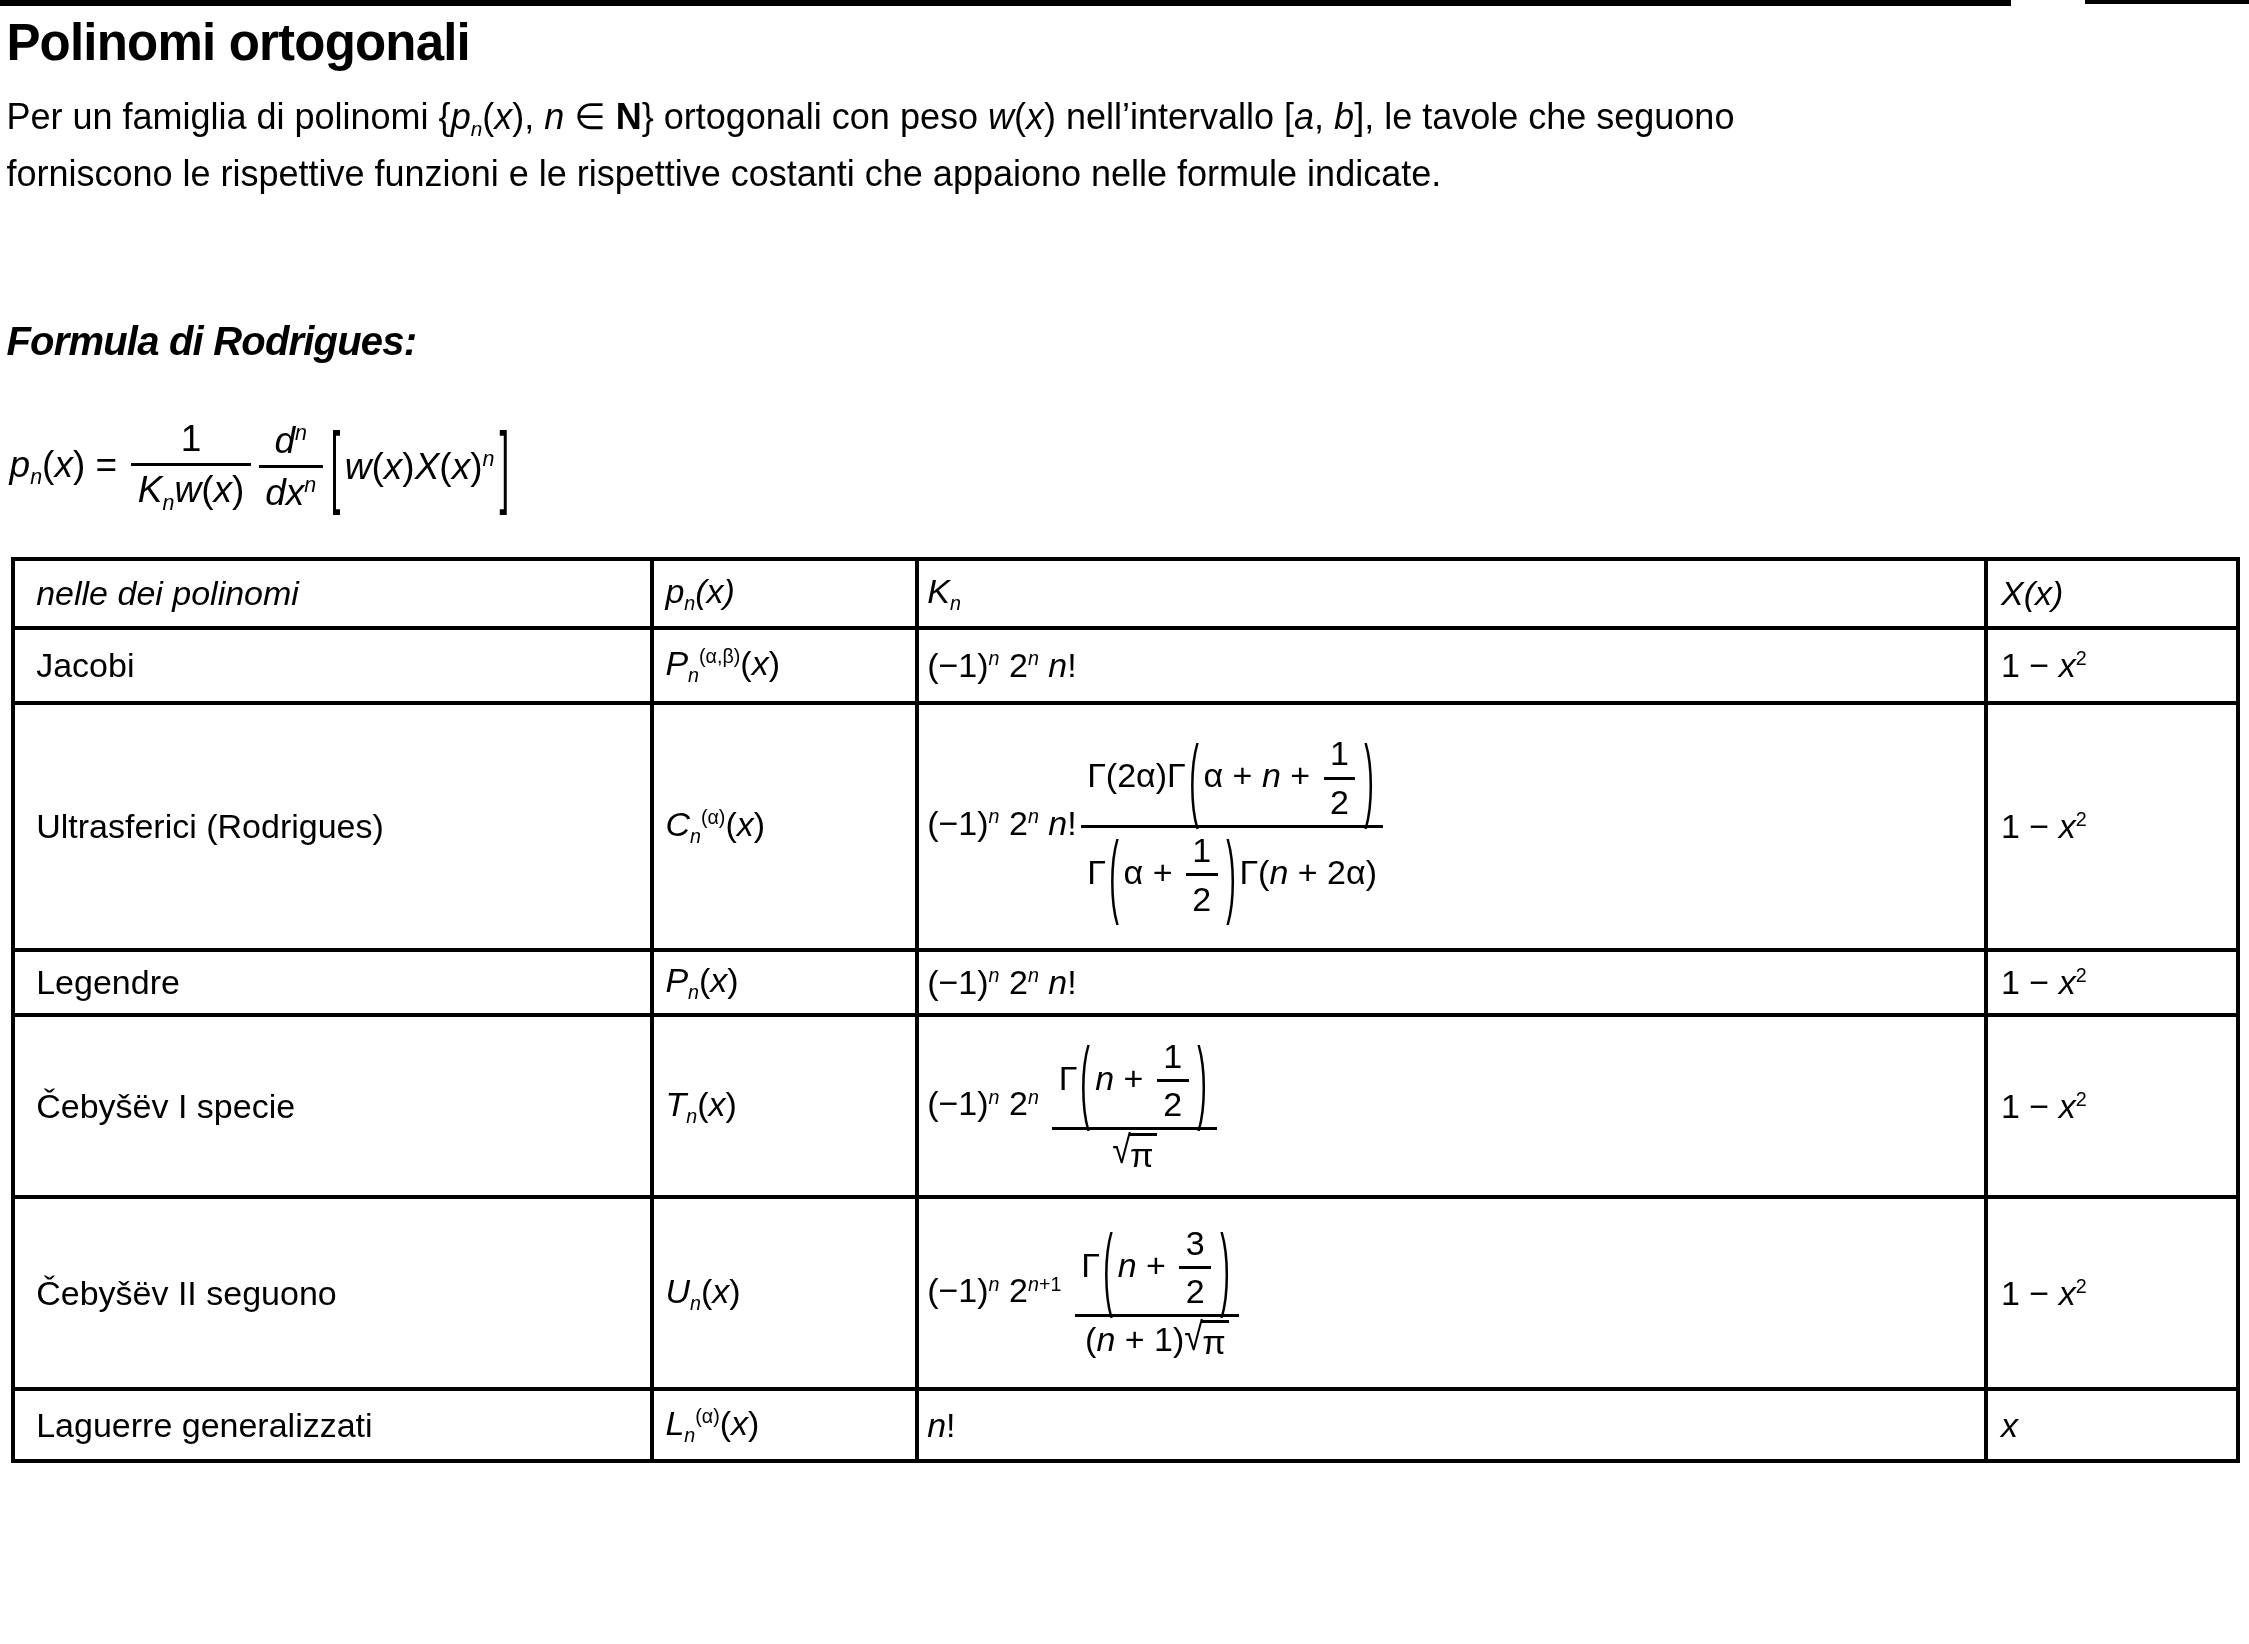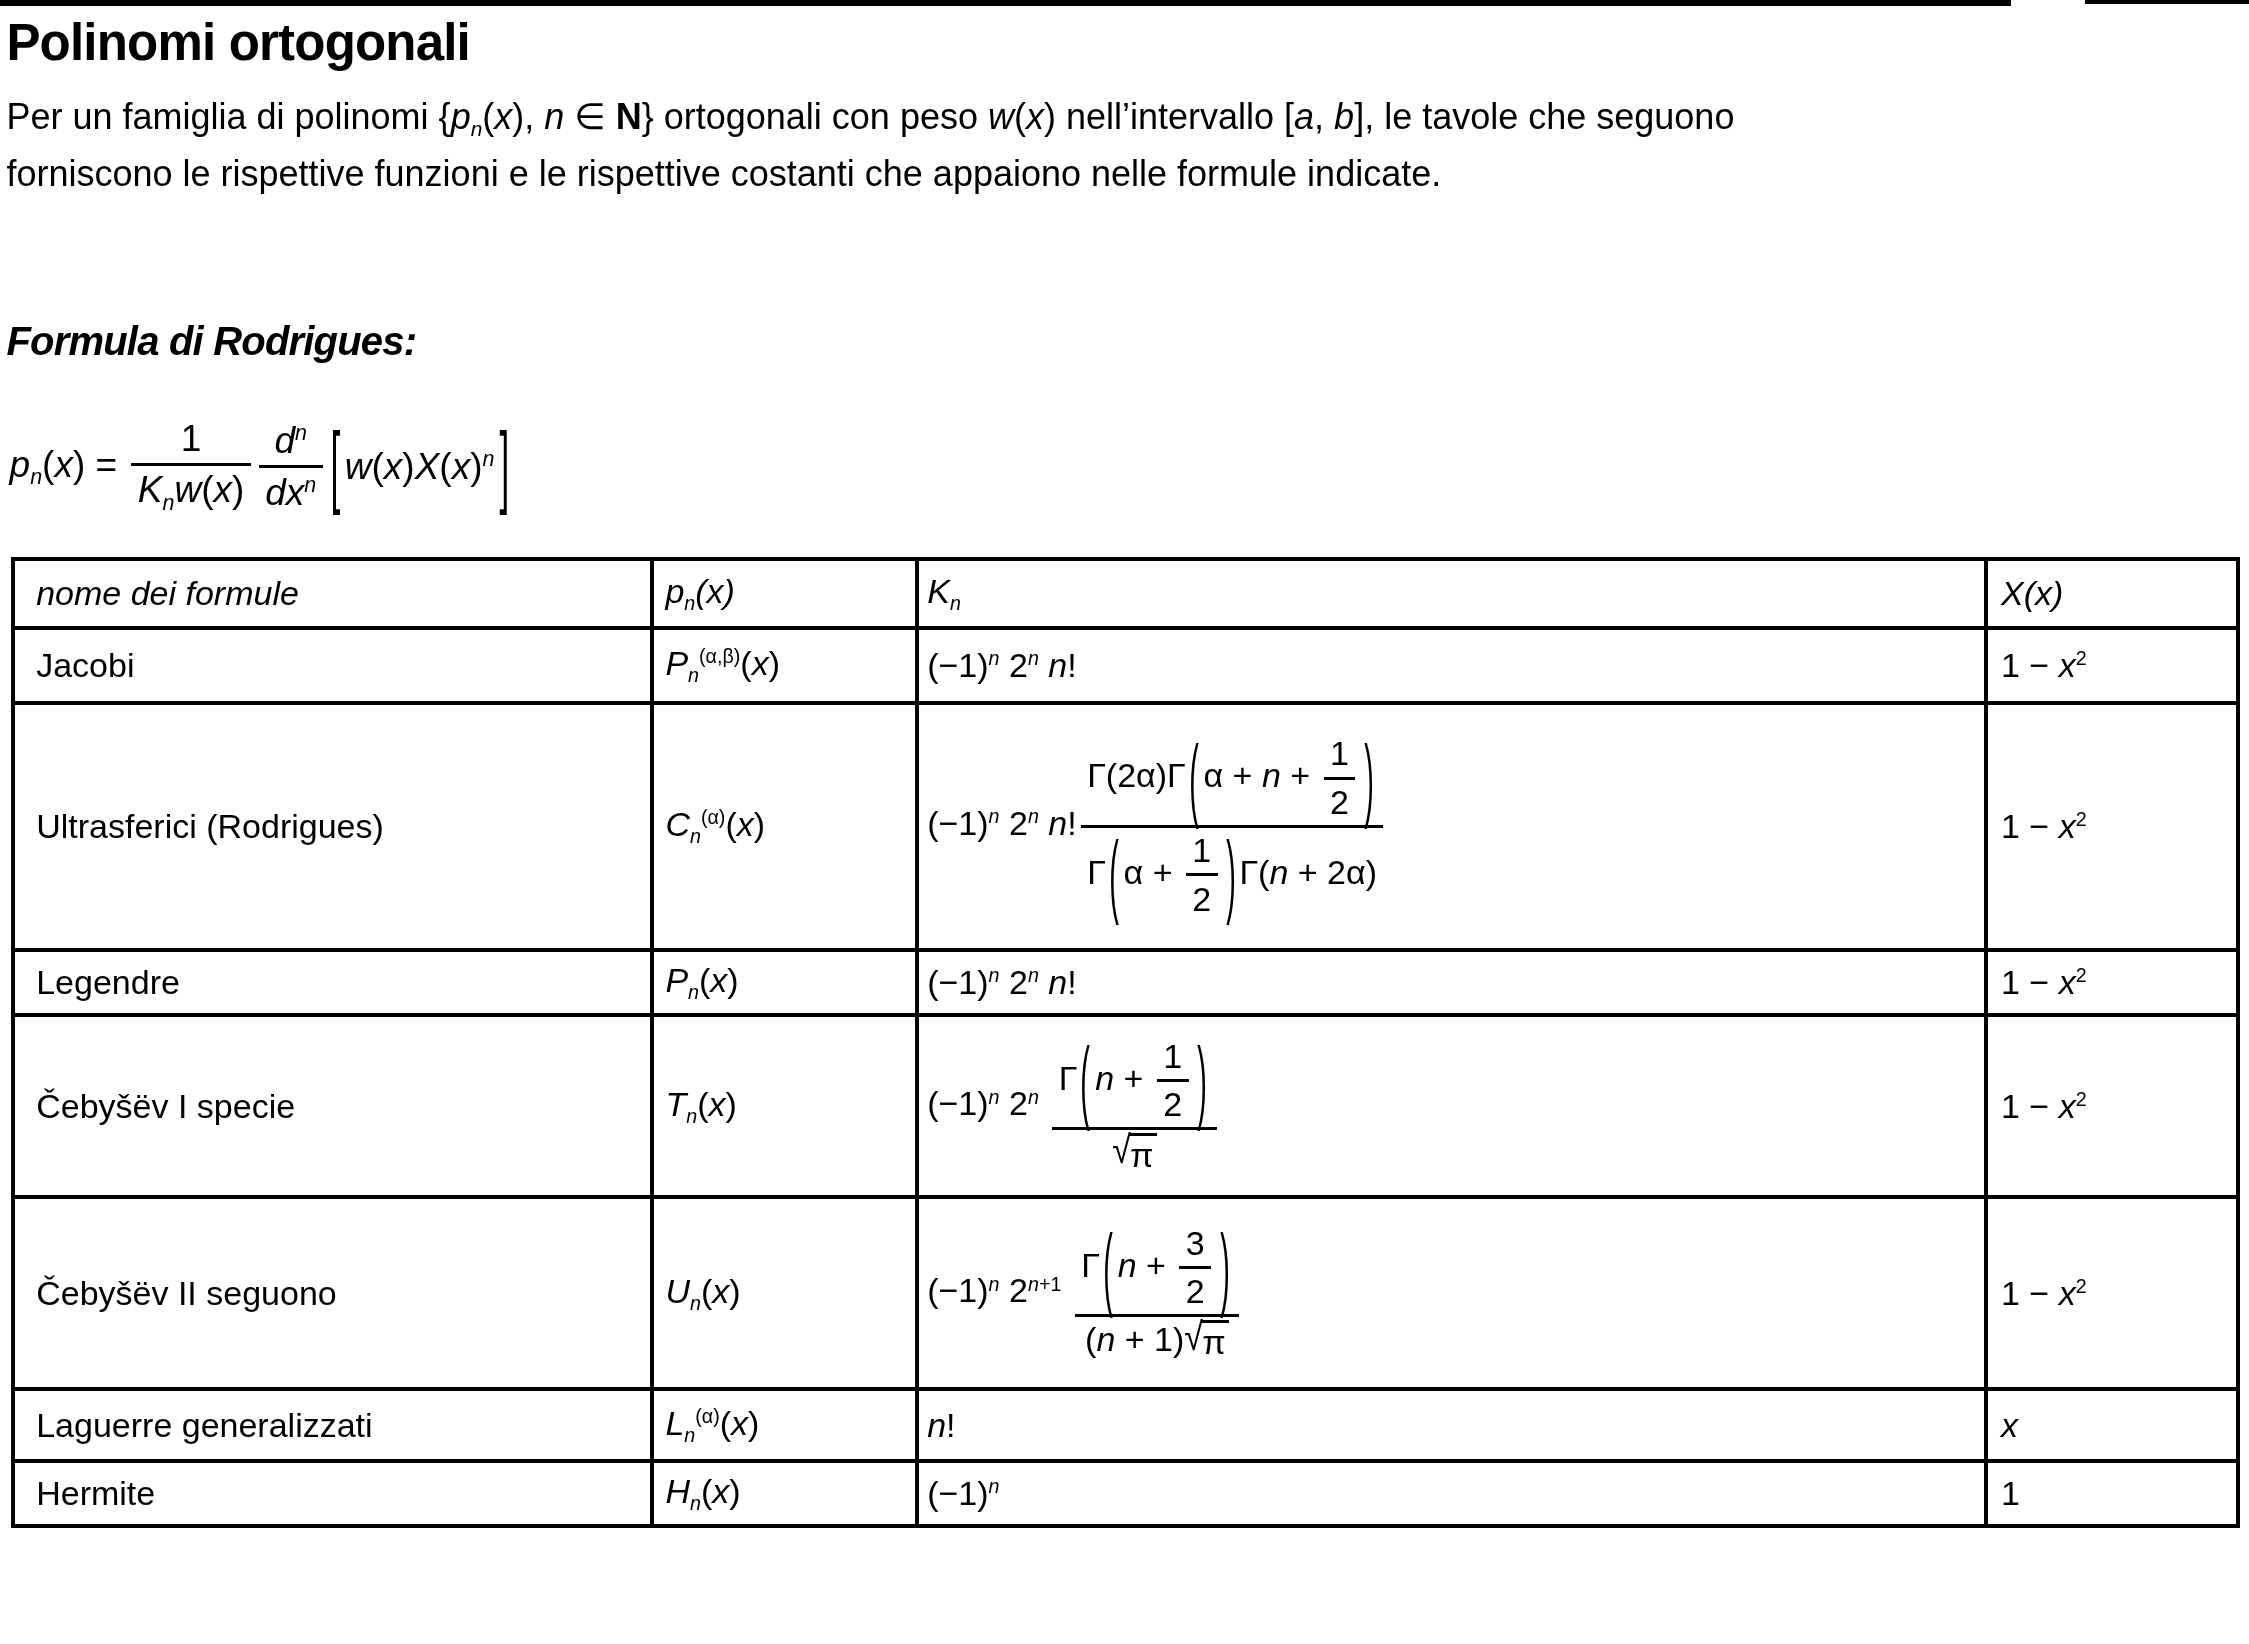--- a/index.html
+++ b/index.html
@@ -106,21 +106,21 @@
 
   <table class="poly-table">
     <colgroup>
       <col style="width:639px">
       <col style="width:265px">
       <col style="width:1069px">
       <col style="width:252px">
     </colgroup>
     <thead>
       <tr>
-        <th class="c-name">nome dei formule</th>
+        <th class="c-name">nelle dei polinomi</th>
         <th class="c-pn math">p<span class="m-sub">n</span>(x)</th>
         <th class="c-kn math">K<span class="m-sub">n</span></th>
         <th class="c-xx math">X(x)</th>
       </tr>
     </thead>
     <tbody>
         <tr>
       <td class="c-name">Jacobi</td>
       <td class="c-pn math"><span class="m-i">P</span><span class="m-sub"><span class="m-i">n</span></span><span class="m-sup">(α,β)</span>(<span class="m-i">x</span>)</td>
       <td class="c-kn math">(−1)<span class="m-sup"><span class="m-i">n</span></span> 2<span class="m-sup"><span class="m-i">n</span></span> <span class="m-i">n</span>!</td>
@@ -171,23 +171,17 @@
                   <span class="m-sqrt-arg">π</span>
                 </span></span></span></td>
       <td class="c-xx math">1 − <span class="m-i">x</span><span class="m-sup">2</span></td>
     </tr>
         <tr>
       <td class="c-name">Laguerre generalizzati</td>
       <td class="c-pn math"><span class="m-i">L</span><span class="m-sub"><span class="m-i">n</span></span><span class="m-sup">(α)</span>(<span class="m-i">x</span>)</td>
       <td class="c-kn math"><span class="m-i">n</span>!</td>
       <td class="c-xx math"><span class="m-i">x</span></td>
     </tr>
-        <tr>
-      <td class="c-name">Hermite</td>
-      <td class="c-pn math"><span class="m-i">H</span><span class="m-sub"><span class="m-i">n</span></span>(<span class="m-i">x</span>)</td>
-      <td class="c-kn math">(−1)<span class="m-sup"><span class="m-i">n</span></span></td>
-      <td class="c-xx math">1</td>
-    </tr>
       </tbody>
   </table>
 
 </div>
 
 
 </body></html>

